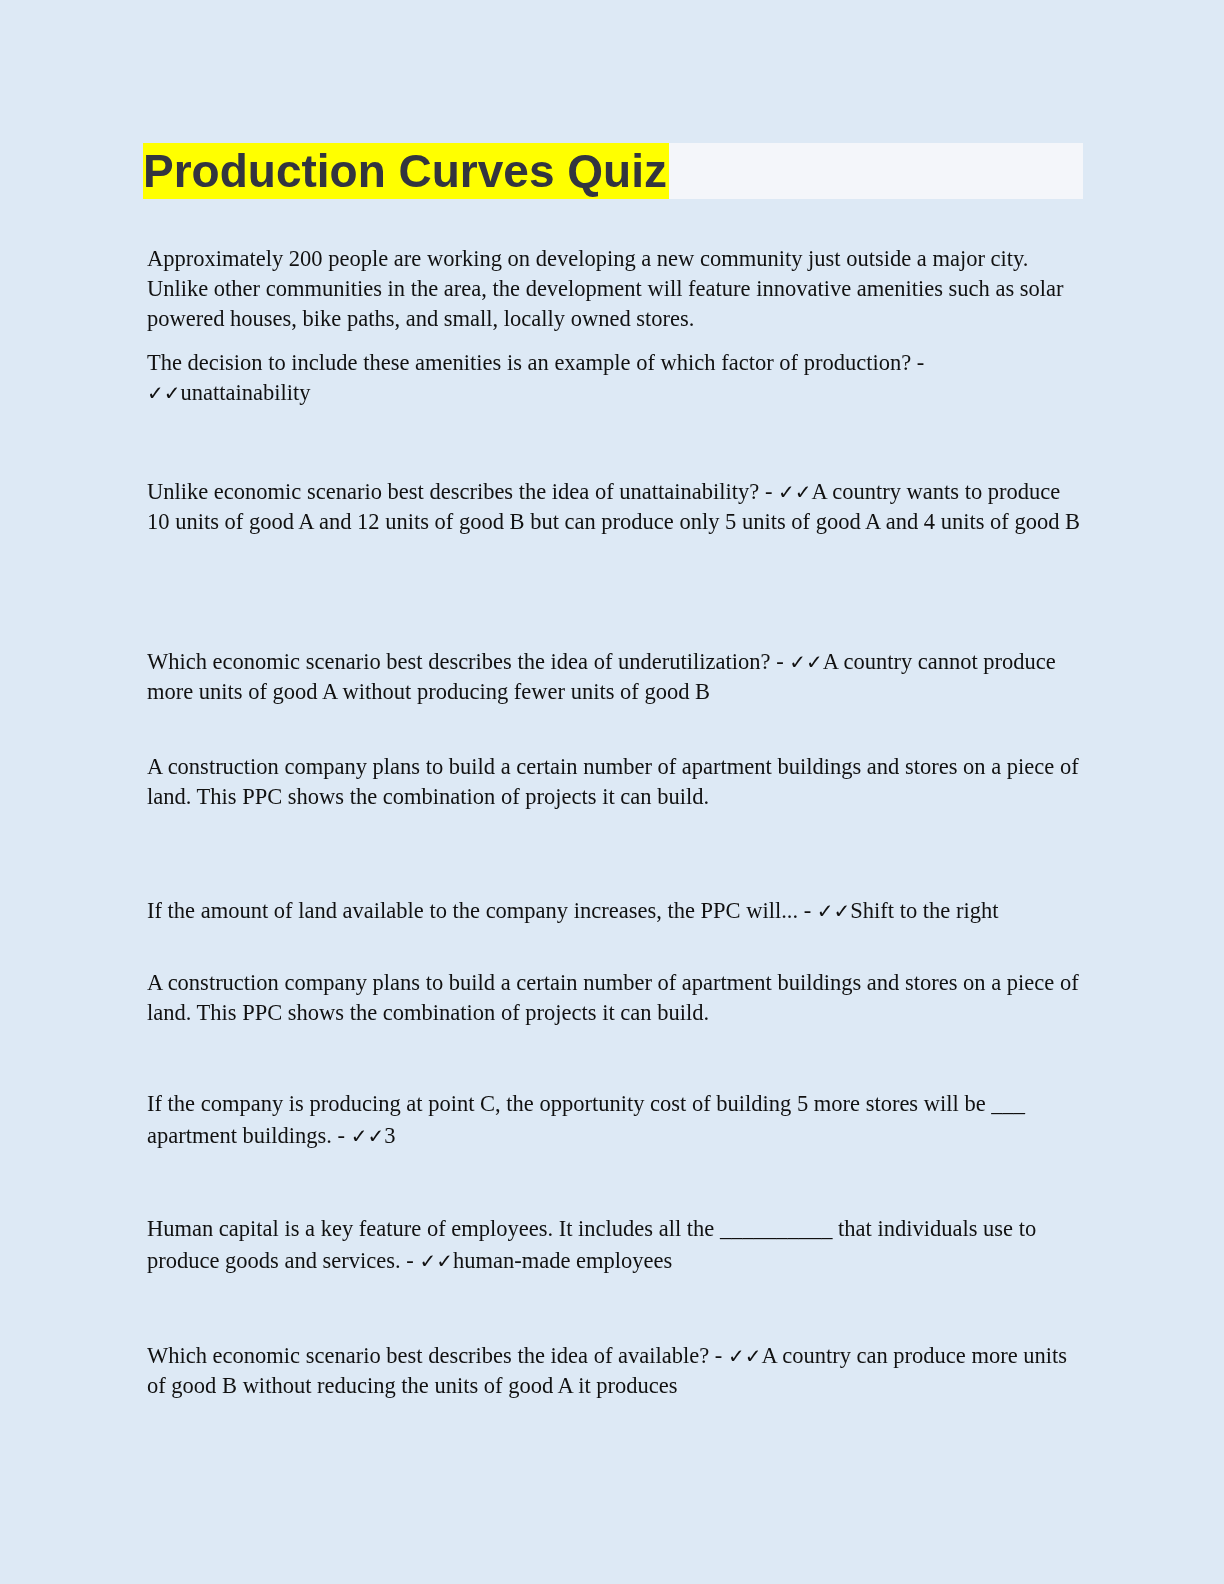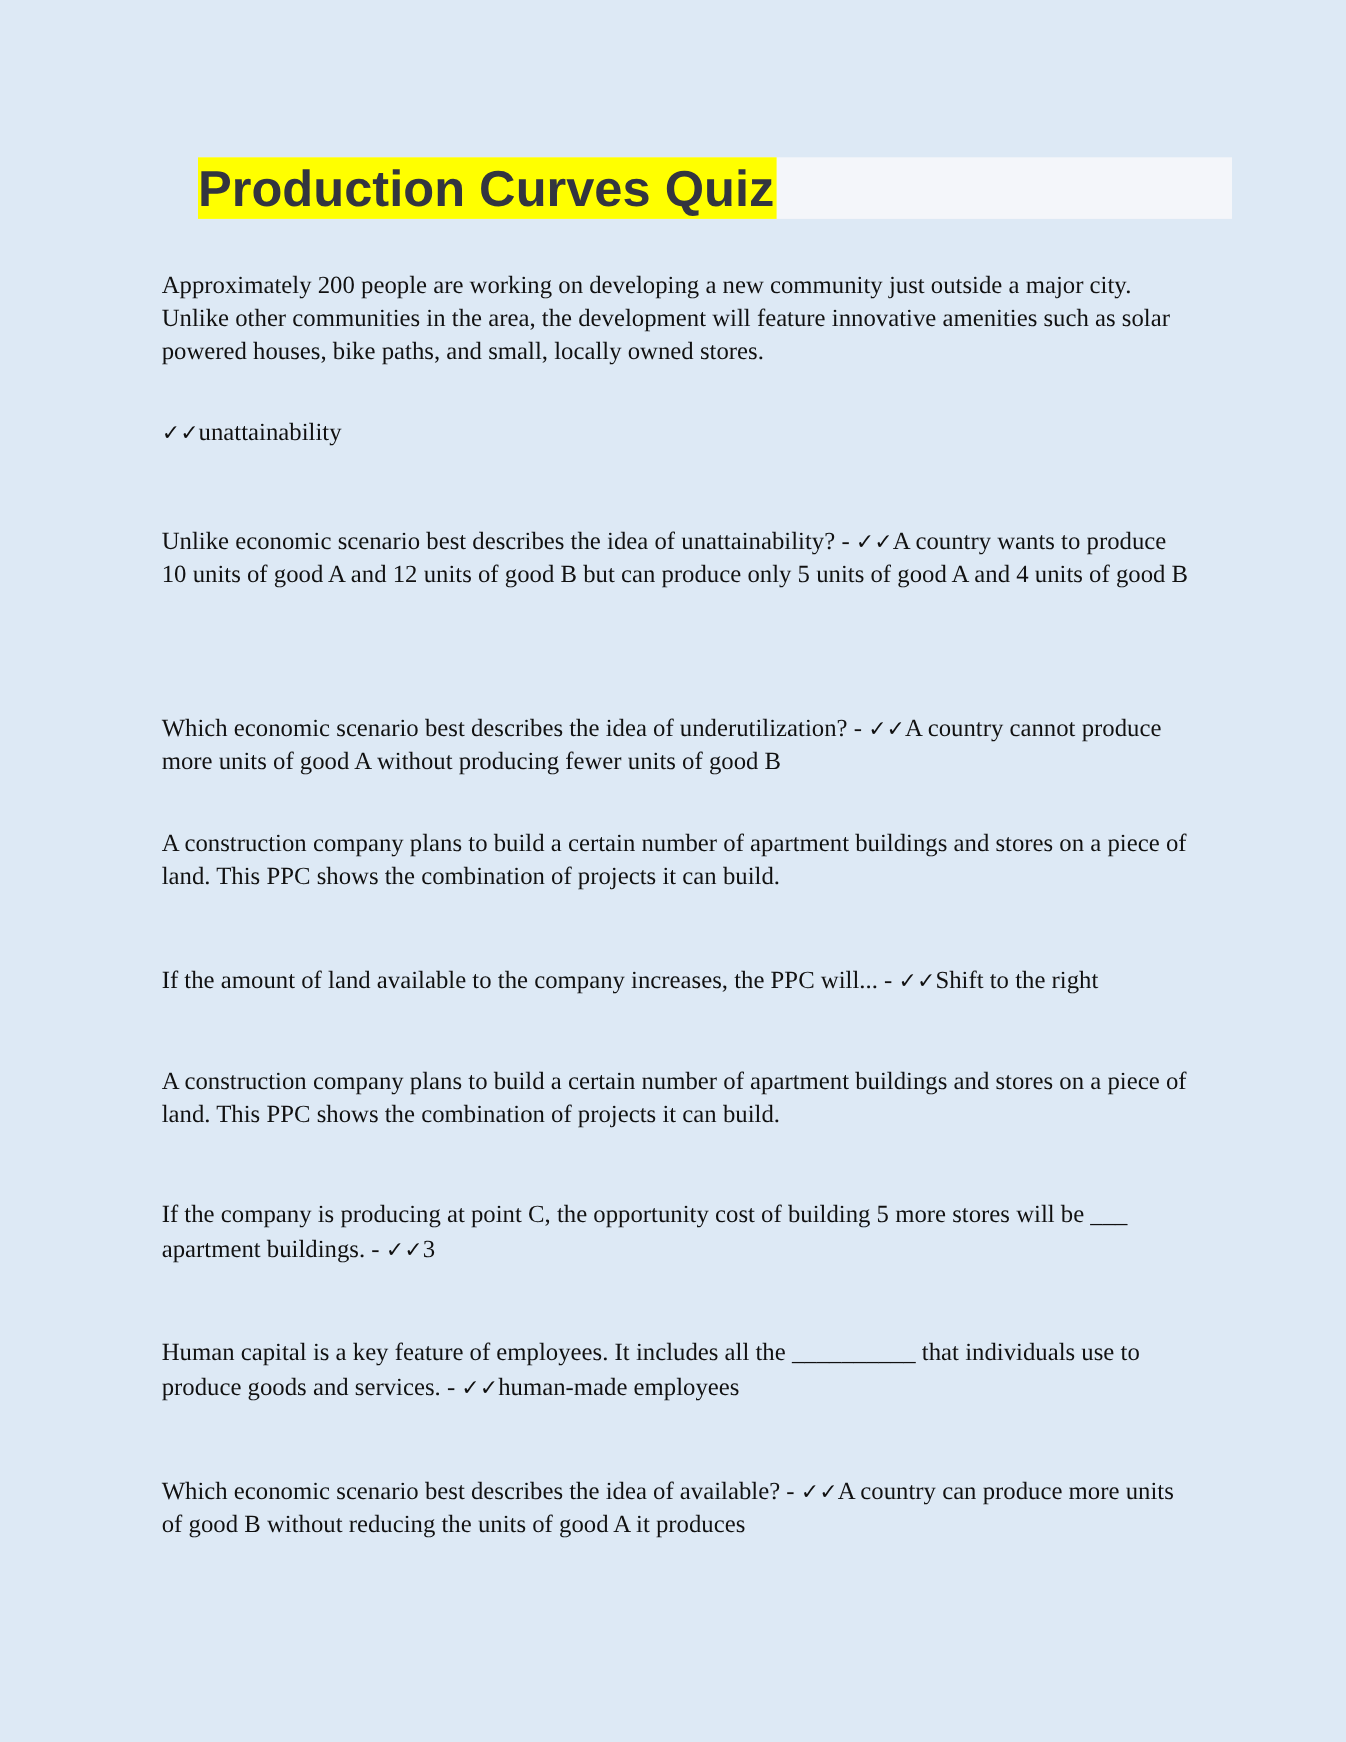--- a/index.html
+++ b/index.html
@@ -8,21 +8,20 @@
     background: #dde9f5;
     position: relative;
     overflow: hidden;
     font-family: "Liberation Serif", serif;
     color: #111;
   }
   .title-bar {
     position: absolute; left: 143px; top: 143px;
     width: 940px; height: 56px;
     background: #f4f6fa;
-    margin-left: 37px;
   }
   .title {
     position: absolute; left: 0; top: 0;
     height: 56px; line-height: 56px;
     background: #ffff00;
     font-family: "Liberation Sans", sans-serif;
     font-weight: bold;
     font-size: 46px;
     color: #33353f;
     padding: 0 2px 0 0;
@@ -48,39 +47,40 @@
 <div class="title-bar">
   <span class="title">Production Curves Quiz</span>
 </div>
 
 <div class="content">
   <p class="p" style="top:241px">
     <span>Approximately 200 people are working on developing a new community just outside a major city. Unlike other communities in the area, the development will feature innovative amenities such as solar powered houses, bike paths, and small, locally owned stores.</span>
   </p>
 
   <p class="p" style="top:345px">
+    <span>The decision to include these amenities is an example of which factor of production? -</span>
     <br>
     <span class="check">✓✓</span><span>unattainability</span>
   </p>
 
   <p class="p" style="top:474px">
     <span>Unlike economic scenario best describes the idea of unattainability? -</span>
     <span class="check">✓✓</span><span>A country wants to produce 10 units of good A and 12 units of good B but can produce only 5 units of good A and 4 units of good B</span>
   </p>
 
   <p class="p" style="top:644px">
     <span>Which economic scenario best describes the idea of underutilization? -</span>
     <span class="check">✓✓</span><span>A country cannot produce more units of good A without producing fewer units of good B</span>
   </p>
 
   <p class="p" style="top:749px">
     <span>A construction company plans to build a certain number of apartment buildings and stores on a piece of land. This PPC shows the combination of projects it can build.</span>
   </p>
 
-  <p class="p" style="top:873px">
+  <p class="p" style="top:893px">
     <span>If the amount of land available to the company increases, the PPC will... -</span>
     <span class="check">✓✓</span><span>Shift to the right</span>
   </p>
 
   <p class="p" style="top:965px">
     <span>A construction company plans to build a certain number of apartment buildings and stores on a piece of land. This PPC shows the combination of projects it can build.</span>
   </p>
 
   <p class="p" style="top:1085px; line-height:32px">
     <span>If the company is producing at point C, the opportunity cost of building 5 more stores will be ___ apartment buildings. -</span>

